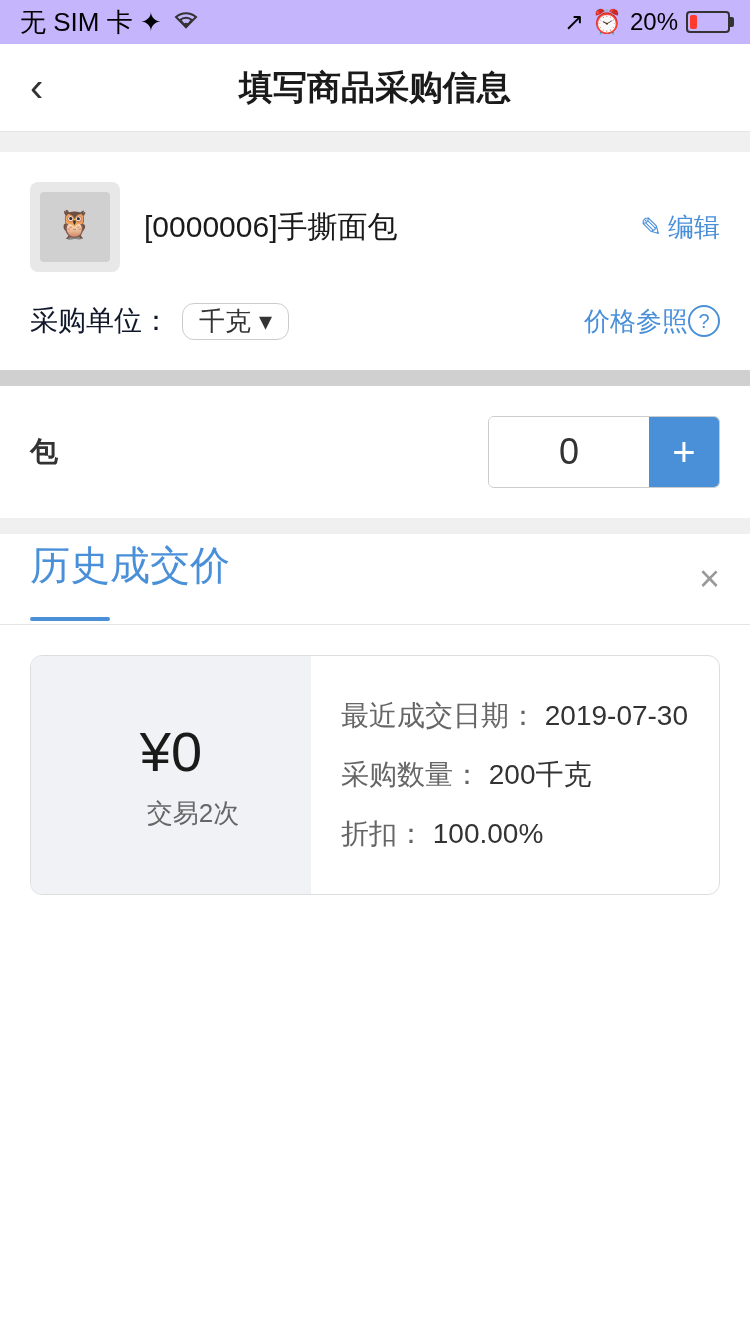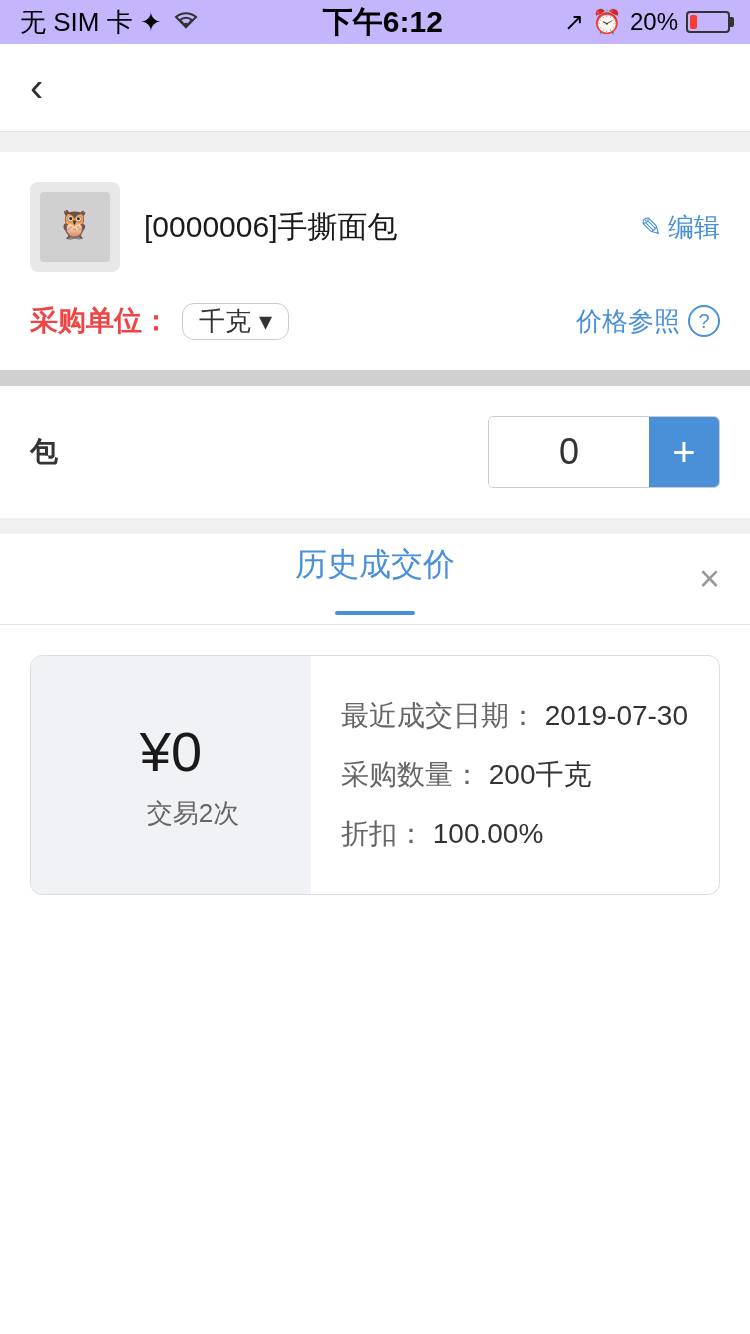--- a/index.html
+++ b/index.html
@@ -139,39 +139,37 @@
       font-size: 26px;
       cursor: pointer;
     }
     .product-unit-row {
       display: flex;
       align-items: center;
       justify-content: space-between;
     }
     .unit-label {
       font-size: 28px;
-      color: #ef4444;
-      font-weight: bold;
+      color: #0f172a;
     }
     .unit-select {
       border: 1px solid #ccc;
       border-radius: 12px;
       padding: 0 16px;
       font-size: 26px;
       color: #333;
       background: #fff;
       display: flex;
       align-items: center;
       gap: 8px;
       cursor: pointer;
     }
     .price-ref {
       display: flex;
       align-items: center;
-      gap: 8px;
       color: #4a90d9;
       font-size: 26px;
       cursor: pointer;
     }
 
     
     .gray-bar {
       width: 100%;
       height: 16px;
       background: #d0d0d0;
@@ -243,23 +241,22 @@
       align-items: center;
       border-bottom: 1px solid #e5e5e5;
       padding: 0 30px;
       position: relative;
     }
     .tab-item {
       flex: 1;
       height: 90px;
       display: flex;
       flex-direction: column;
-      align-items: center;
-      justify-content: center;
-      font-size: 32px;
+      justify-content: center;
+      font-size: 40px;
       color: #999;
       cursor: pointer;
       gap: 24px;
     }
     .tab-item.active {
       color: #4a90d9;
     }
     .tab-underline {
       width: 80px;
       height: 4px;
@@ -338,37 +335,37 @@
   <div class="status-left">
     <span>无 SIM 卡 ✦</span>
     <span>
       <svg width="32" height="22" viewBox="0 0 32 22">
         <path d="M16 18l2.5-3a3.5 3.5 0 0 0-5 0L16 18z" fill="#333"></path>
         <path d="M16 18L10 11a9 9 0 0 1 12 0L16 18z" fill="none" stroke="#333" stroke-width="2"></path>
         <path d="M16 18L6 8A15 15 0 0 1 26 8L16 18z" fill="none" stroke="#333" stroke-width="2"></path>
       </svg>
     </span>
   </div>
-  <div class="status-center">下午6:12</div>
   <div class="status-right">
     <span>↗</span>
     <span>⏰</span>
     <span>20%</span>
     <div class="battery-icon">
       <div class="battery-body">
         <div class="battery-fill"></div>
       </div>
     </div>
   </div>
 </div>
 
 <div class="nav-bar">
   <div class="nav-back">
     <span>‹</span>
   </div>
+  <div class="nav-title">填写商品采购信息</div>
 </div>
 
 <div class="product-card">
   <div class="product-header">
     <div class="product-left">
       <div class="product-thumbnail">
         <svg width="70" height="70" viewBox="0 0 70 70">
           <rect width="70" height="70" fill="#d0d0d0" rx="4"></rect>
           <text x="35" y="42" text-anchor="middle" font-size="28" fill="#888">🦉</text>
         </svg>

